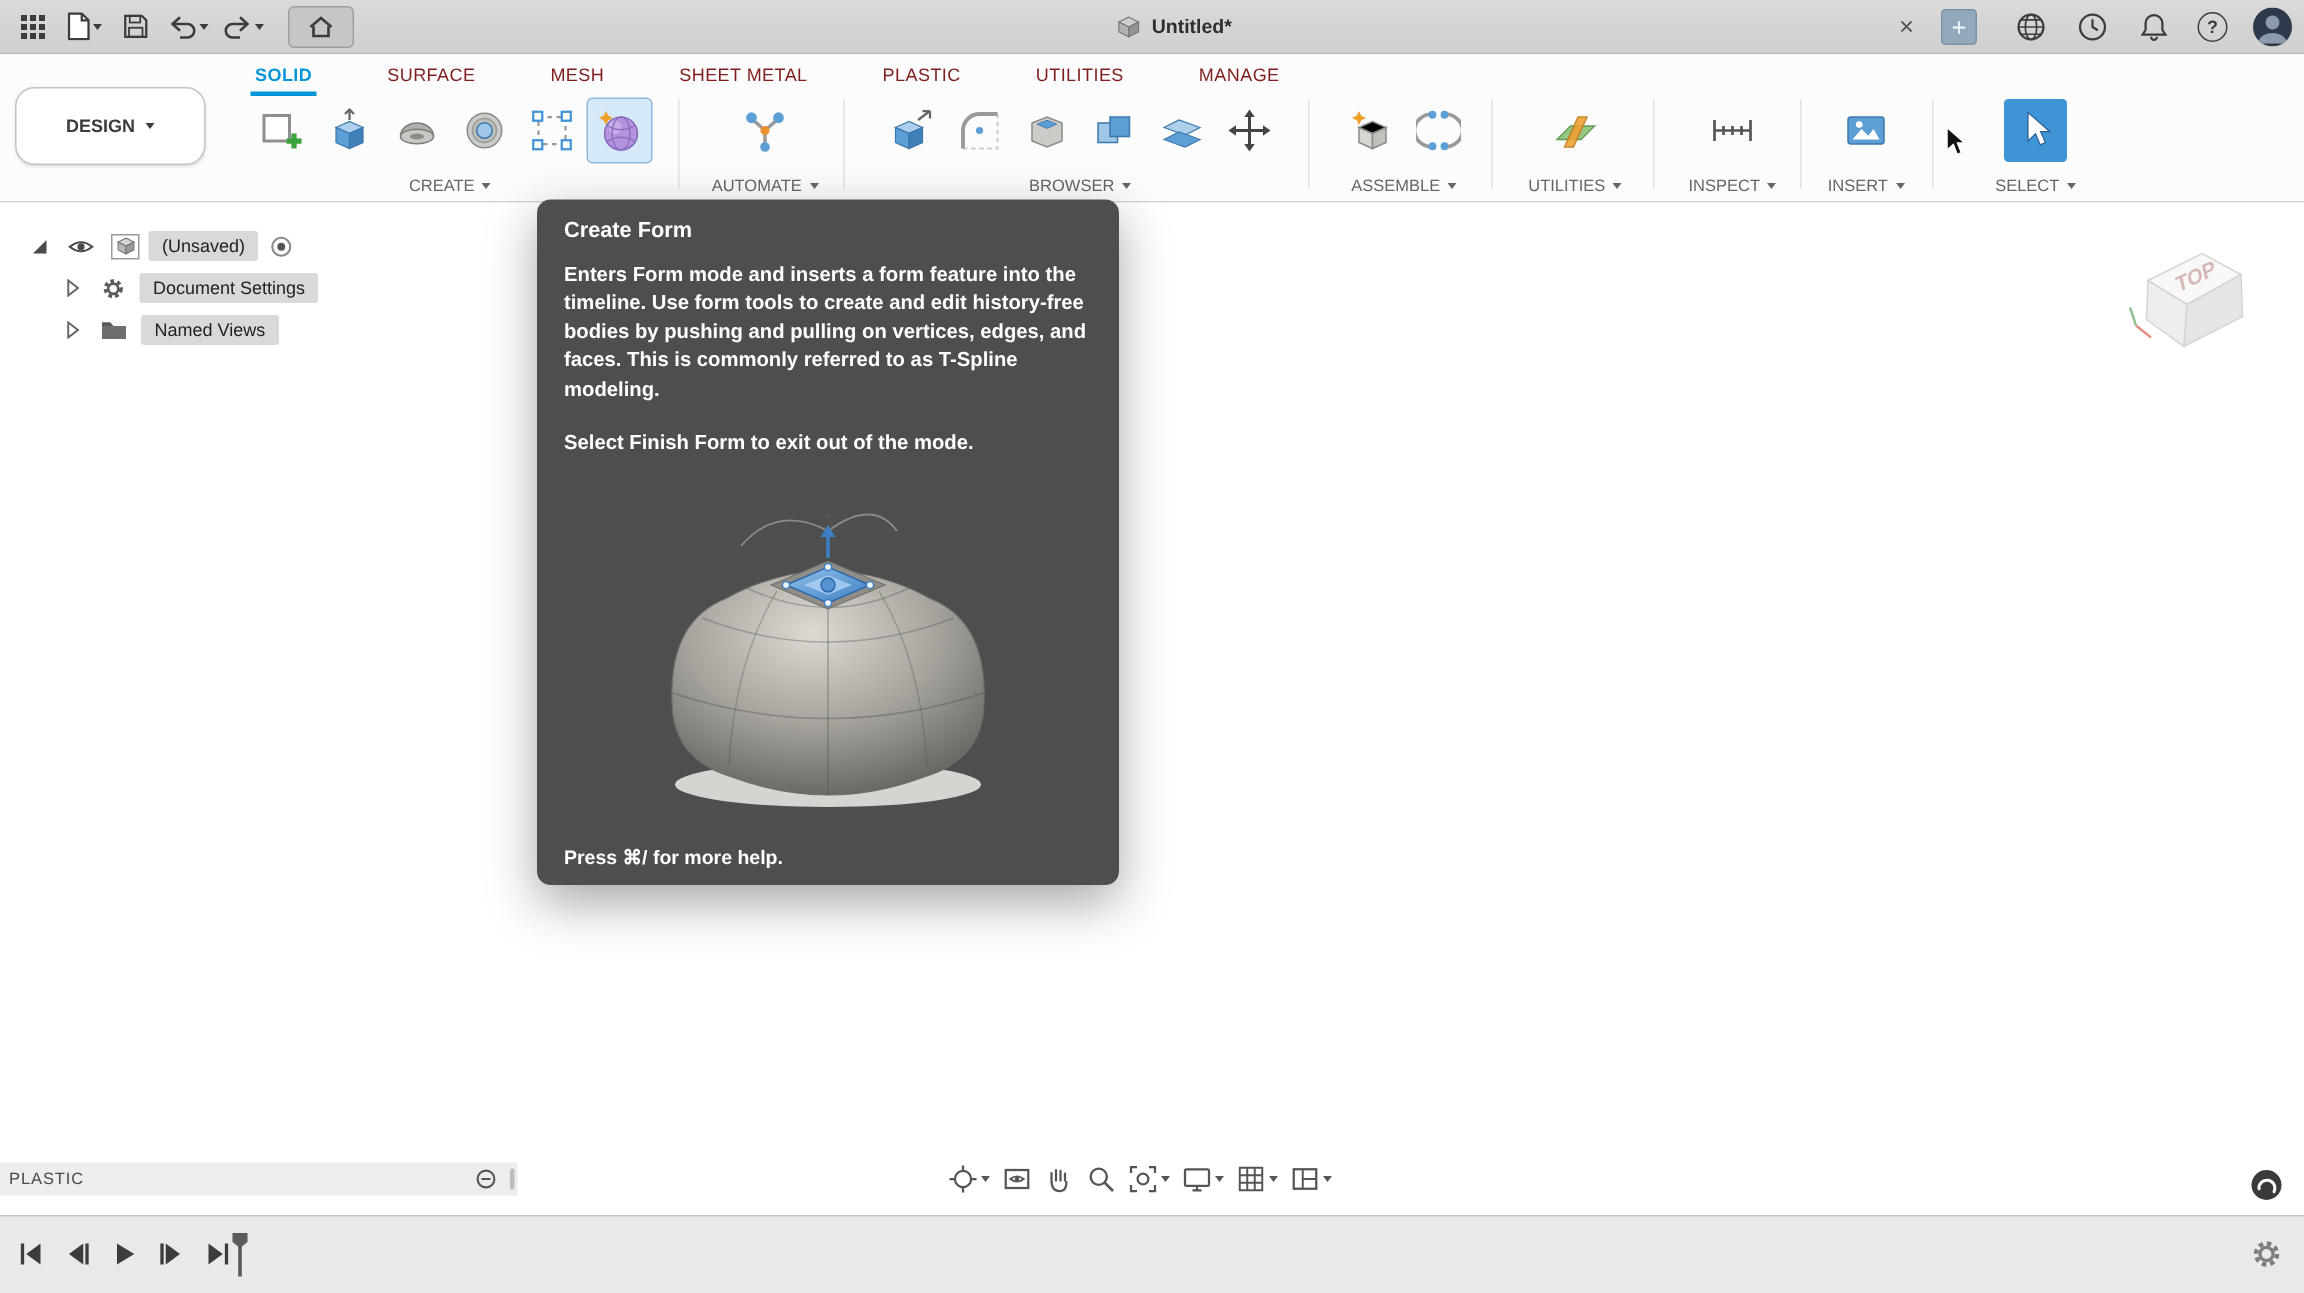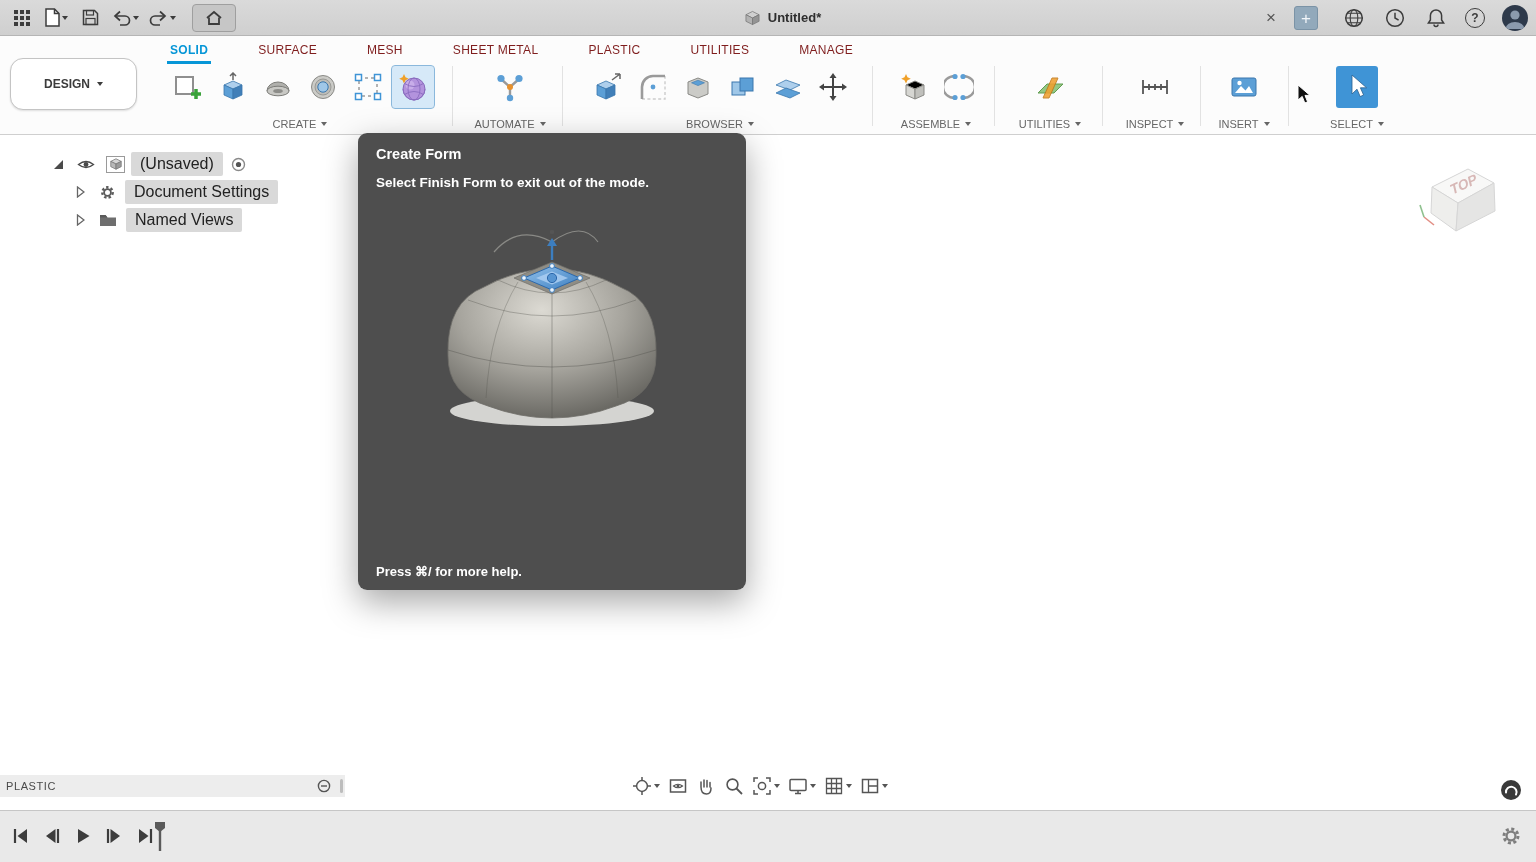--- a/index.html
+++ b/index.html
@@ -57,21 +57,21 @@
   
   .canvas { position:absolute; top:135px; left:0; right:0; height:675px; background:#ffffff; }
 
   
   .panel-header { height:22px; background:#ededed; display:flex; align-items:center; gap:8px;
     font-size:11px; color:#4a4a4a; letter-spacing:.6px; padding:0 6px; position:relative; }
   .panel-grip { position:absolute; right:2px; top:4px; width:3px; height:14px; background:#bdbdbd; border-radius:2px; }
   .panel-circle { position:absolute; right:14px; top:4px; }
   .browser { position:absolute; left:0; top:7px; width:345px; }
   .tree { padding-top:8px; }
-  .tree-row { height:28px; display:flex; align-items:center; font-size:16px; color:#222;padding-left:32px; }
+  .tree-row { height:28px; display:flex; align-items:center; font-size:12px; color:#222; }
   .chip { background:#d9d9d9; padding:3px 9px; border-radius:2px; }
   .tri-expanded { width:0; height:0; border-bottom:9px solid #4a4a4a; border-left:9px solid transparent; }
 
   
   .tooltip { position:absolute; left:358px; top:-2px; width:388px; height:457px;
     background:rgba(72,72,72,.97); border-radius:9px; box-shadow:0 12px 34px rgba(0,0,0,.35);
     color:#fff; padding:13px 18px; }
   .tooltip-title { font-size:14.5px; font-weight:bold; margin-bottom:11px; }
   .tooltip-p { font-size:13.5px; font-weight:bold; line-height:1.42; margin-bottom:16px; }
   .tooltip-img { display:flex; justify-content:center; margin-top:6px; }
@@ -566,20 +566,21 @@
               </svg>
           </span>
           <span class="chip" style="margin-left:9px;">Named Views</span>
         </div>
 
       </div>
     </div>
 
     <div class="tooltip">
       <div class="tooltip-title">Create Form</div>
+      <div class="tooltip-p">Enters Form mode and inserts a form feature into the timeline. Use form tools to create and edit history-free bodies by pushing and pulling on vertices, edges, and faces.  This is commonly referred to as T-Spline modeling.</div>
       <div class="tooltip-p">Select Finish Form to exit out of the mode.</div>
       <div class="tooltip-img">
         <svg width="300" height="232" viewBox="0 0 300 232">
           <defs>
             <radialGradient id="bodyGrad" cx="45%" cy="28%" r="80%">
               <stop offset="0%" stop-color="#dcdad3"></stop>
               <stop offset="50%" stop-color="#a6a49d"></stop>
               <stop offset="100%" stop-color="#5c5b56"></stop>
             </radialGradient>
             <linearGradient id="blueGrad" x1="0" y1="0" x2="1" y2="1">

